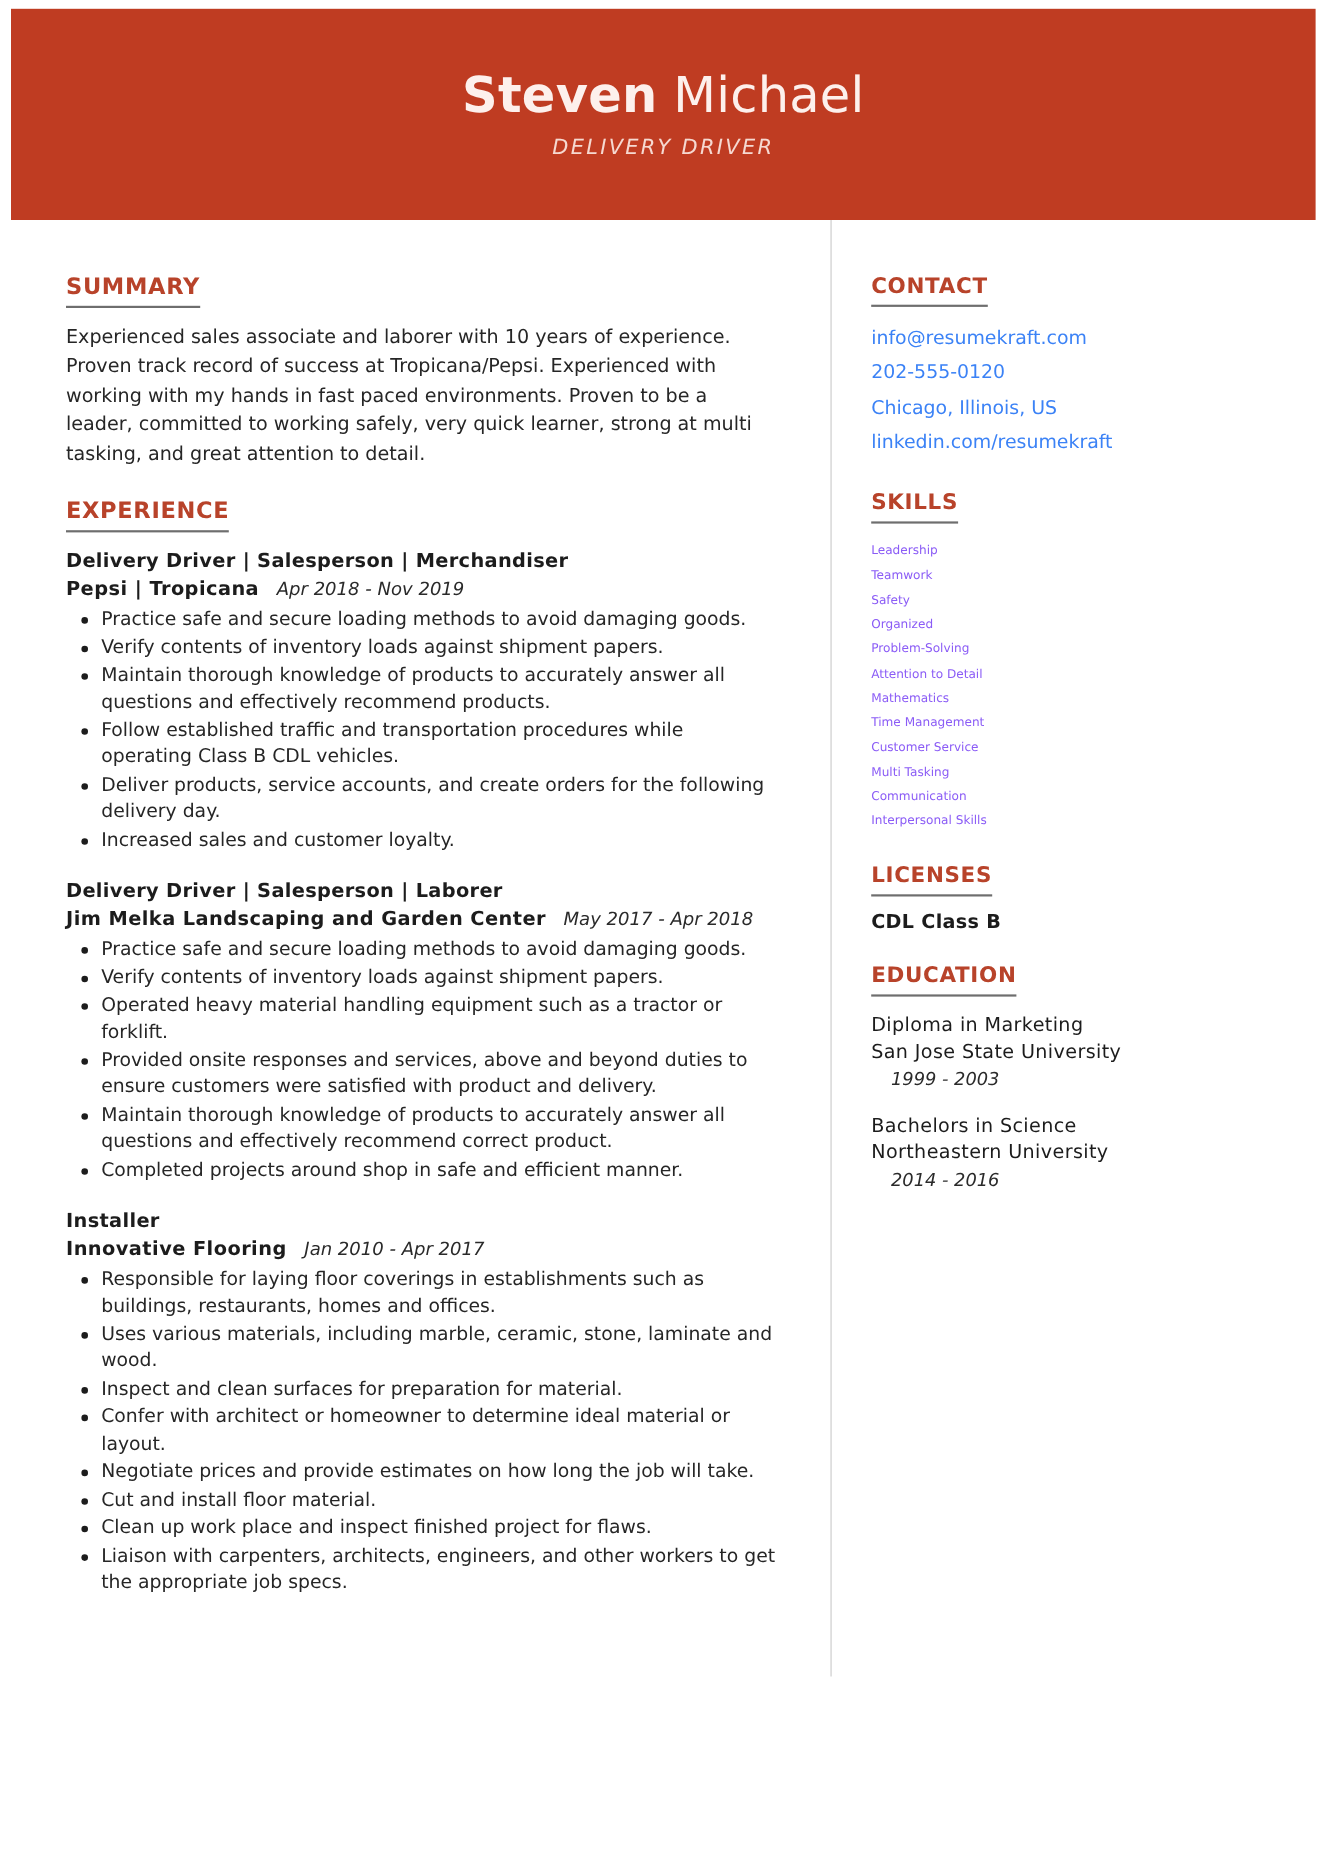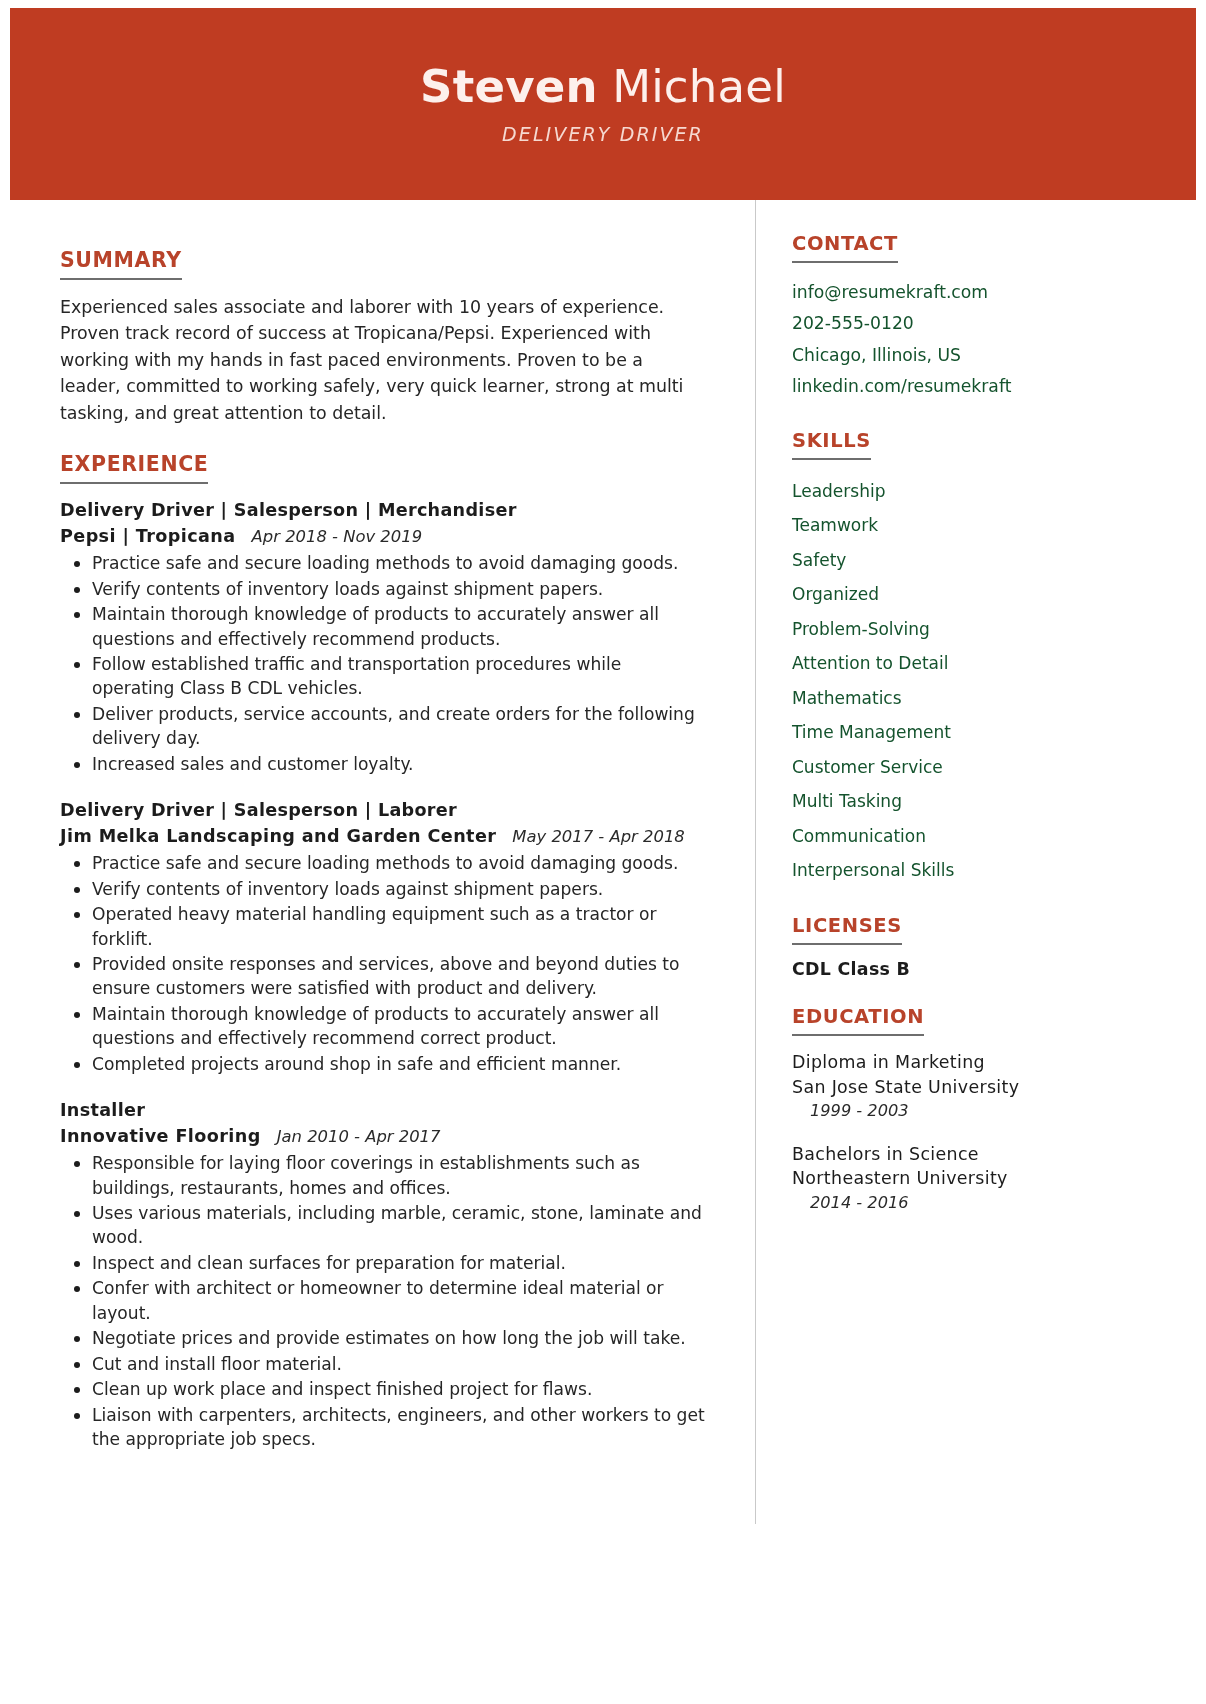--- a/index.html
+++ b/index.html
@@ -60,21 +60,21 @@
     height: 1496px;
     display: flex;
     background: #ffffff;
   }
   .col-left {
     width: 745px;
     padding: 48px 48px 0 50px;
   }
   .col-right {
     width: 441px;
-    padding: 32px 24px 0 36px;
+    padding: 48px 24px 0 36px;
     border-left: 1px solid #c9c9c9;
   }
 
   
   .sec-head {
     color: #b8432a;
     font-size: 20.5px;
     font-weight: 600;
     letter-spacing: 0.6px;
     display: inline-block;
@@ -141,26 +141,26 @@
     width: 6px;
     height: 6px;
     border-radius: 50%;
     background: #1c1c1c;
   }
 
   
   .contact-line {
     font-size: 17.2px;
     line-height: 1.83;
-    color: #14532d;
+    color: #3b82f6;
   }
   .skill-line {
-    font-size: 17px;
+    font-size: 11px;
     line-height: 2.03;
-    color: #14532d;
+    color: #8b5cf6;
   }
   .license-item {
     font-size: 17.4px;
     font-weight: 700;
     color: #1c1c1c;
     letter-spacing: 0.3px;
   }
   .edu-item { margin-bottom: 18px; }
   .edu-degree,
   .edu-school {

